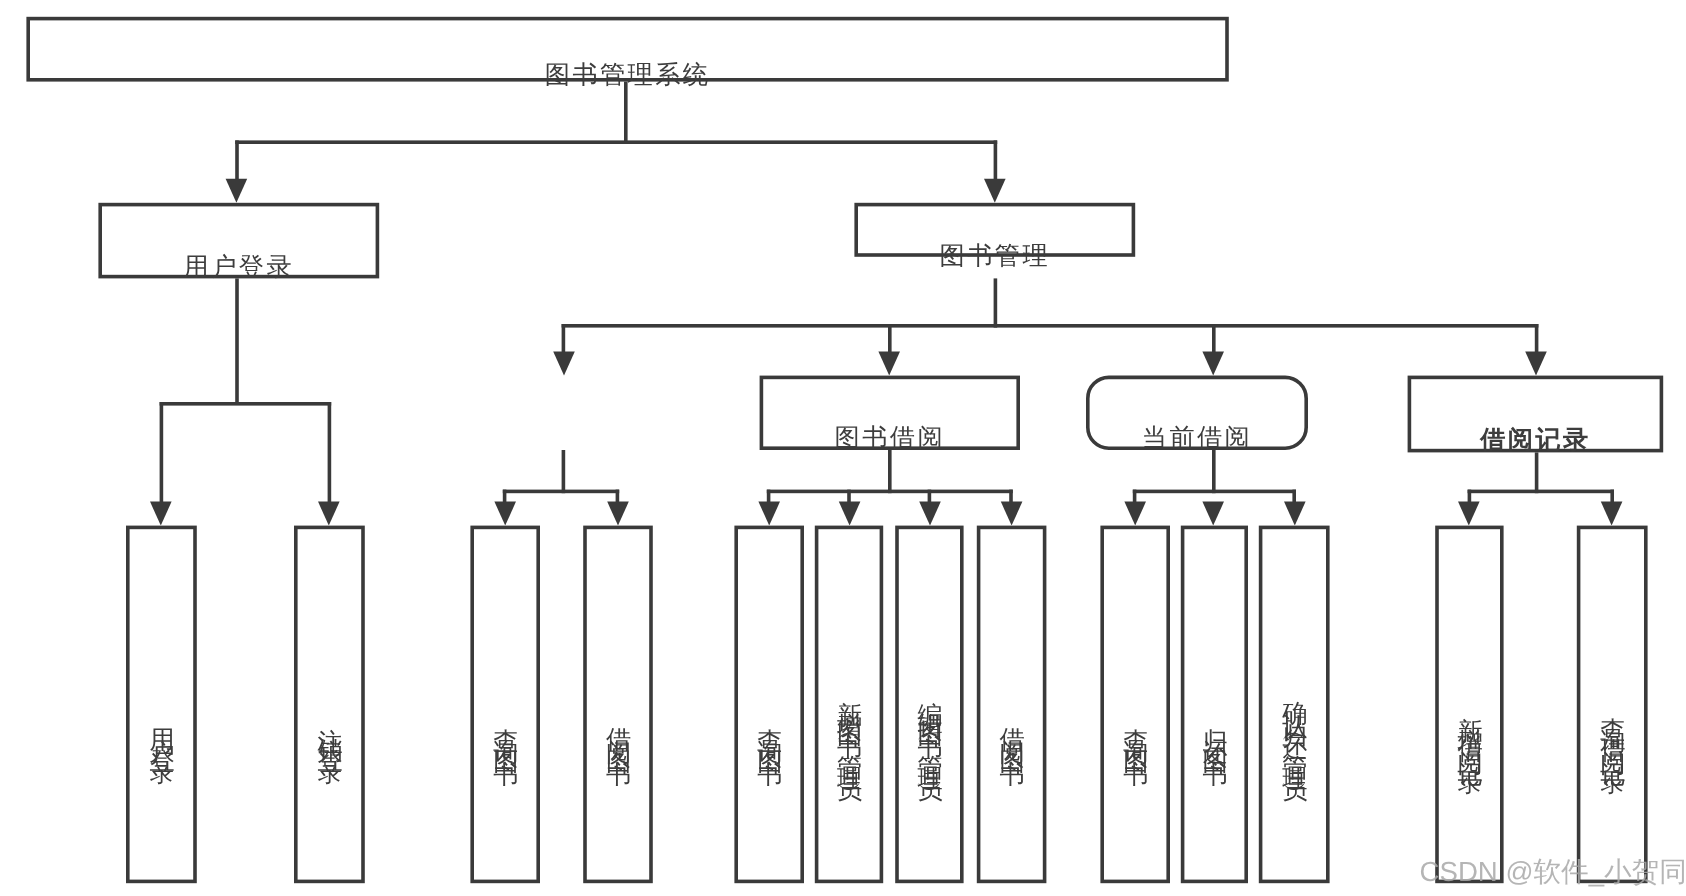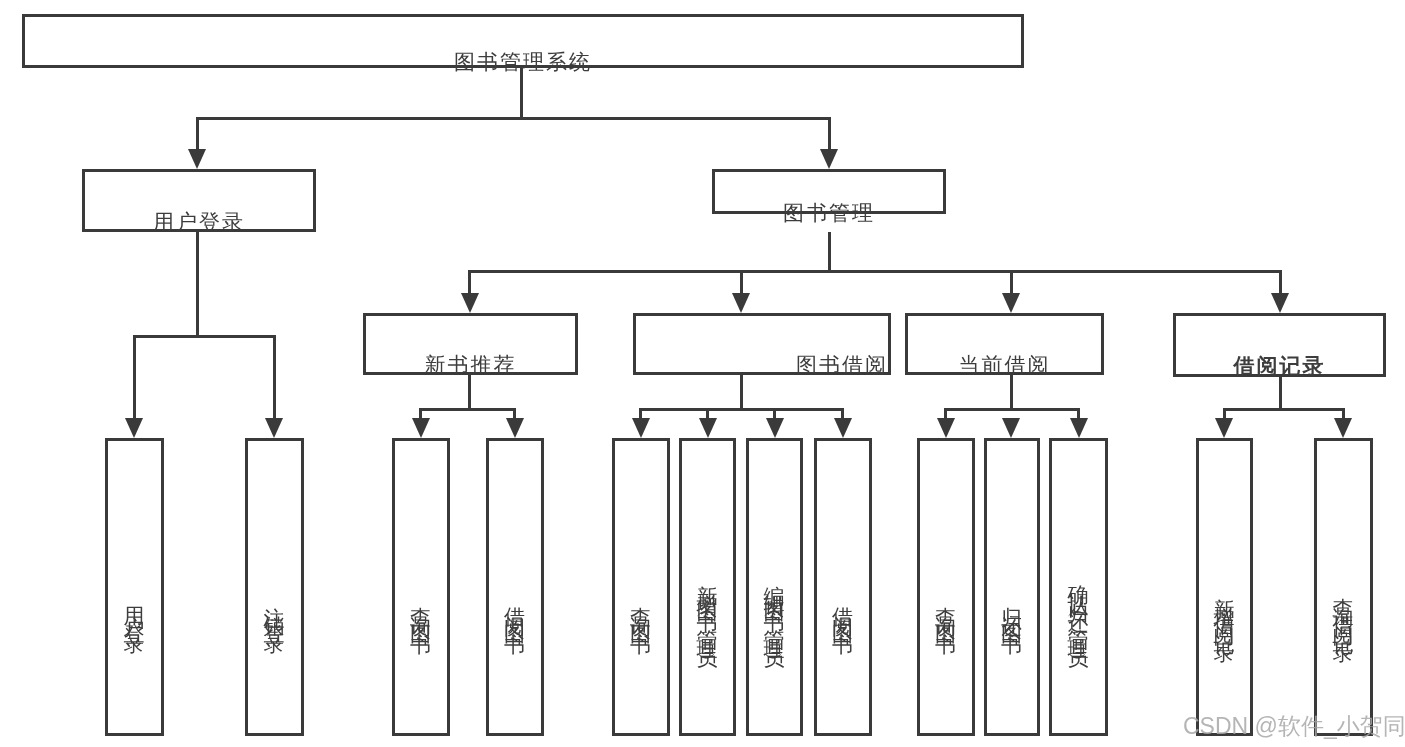--- a/index.html
+++ b/index.html
@@ -99,27 +99,24 @@
   <div class="hline" style="left:468px; top:270px; width:814px;"></div>
   <div class="vline" style="left:468px; top:270px; height:26px;"></div>
   <div class="vline" style="left:740px; top:270px; height:26px;"></div>
   <div class="vline" style="left:1010px; top:270px; height:26px;"></div>
   <div class="vline" style="left:1279px; top:270px; height:26px;"></div>
   <div class="arrow" style="left:461px; top:293px;"></div>
   <div class="arrow" style="left:732px; top:293px;"></div>
   <div class="arrow" style="left:1002px; top:293px;"></div>
   <div class="arrow" style="left:1271px; top:293px;"></div>
 
-  <div class="node" style="left:363px; top:313px; width:215px; height:62px;">
-    <span class="lbl">新书推荐</span>
-  </div>
-  <div class="node" style="left:633px; top:313px; width:258px; height:62px;justify-content:flex-end;">
+  <div class="node" style="left:633px; top:313px; width:217px; height:62px;">
     <span class="lbl">图书借阅</span>
   </div>
-  <div class="node" style="left:905px; top:313px; width:199px; height:62px;">
+  <div class="node" style="left:905px; top:313px; width:185px; height:62px;border-radius:19px;">
     <span class="lbl">当前借阅</span>
   </div>
   <div class="node" style="left:1173px; top:313px; width:213px; height:64px;font-weight:bold;">
     <span class="lbl">借阅记录</span>
   </div>
 
   <div class="vline" style="left:468px; top:375px; height:36px;"></div>
   <div class="hline" style="left:419px; top:408px; width:97px;"></div>
   <div class="vline" style="left:419px; top:408px; height:13px;"></div>
   <div class="vline" style="left:513px; top:408px; height:13px;"></div>

